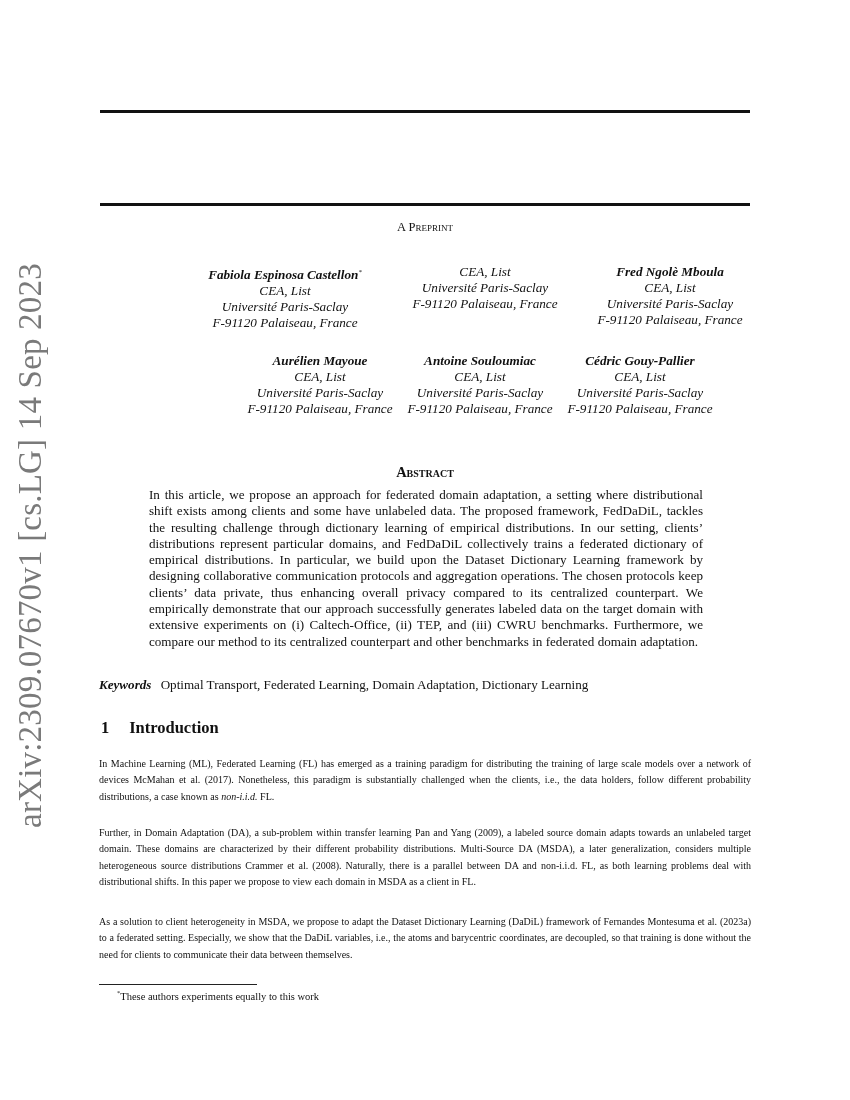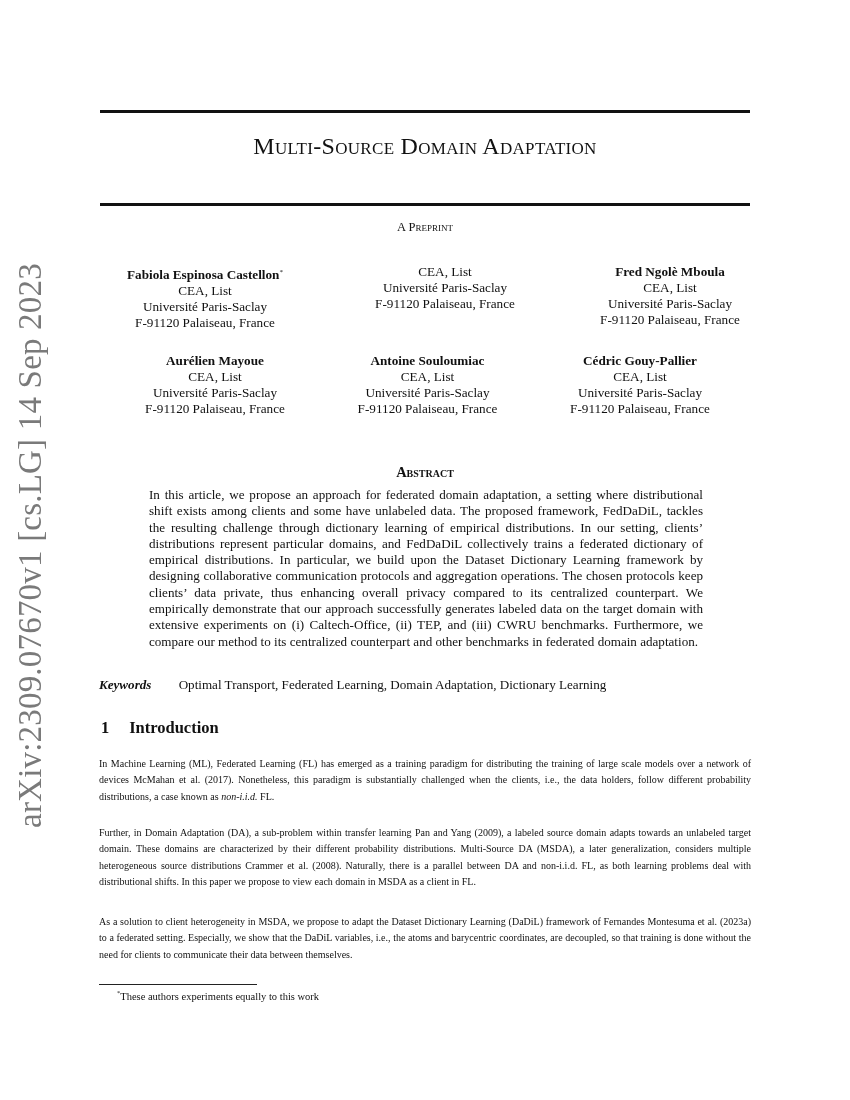--- a/index.html
+++ b/index.html
@@ -18,34 +18,34 @@
   .rule { position: absolute; left: 100px; width: 650px; height: 3px; background: #111; }
   .title {
     position: absolute; left: 100px; width: 650px; top: 132px; text-align: center;
     font-size: 24px; line-height: 28px; font-variant: small-caps; letter-spacing: 0.3px;
   }
   .preprint {
     position: absolute; left: 100px; width: 650px; top: 220px; text-align: center;
     font-size: 12.5px; font-variant: small-caps;
   }
   .authors { position: absolute; left: 110px; width: 640px; top: 264px; }
-  .author-row { display: flex; justify-content: space-between; margin-bottom: 22px; }
+  .author-row { display: flex; justify-content: flex-end; margin-bottom: 22px; font-style: italic; }
   .author { text-align: center; font-size: 13.2px; line-height: 16px; }
   .author .name { font-weight: bold; }
   .author sup { font-size: 7px; font-weight: normal; }
   .abstract-head {
     position: absolute; left: 100px; width: 650px; top: 464px; text-align: center;
     font-weight: bold; font-variant: small-caps; font-size: 14.5px;
   }
   .abstract-body {
     position: absolute; left: 149px; width: 554px; top: 487px;
     font-size: 13.1px; line-height: 16.3px; text-align: justify;
   }
   .keywords { position: absolute; left: 99px; width: 650px; top: 677px; font-size: 13.1px; }
-  .keywords .kw-label { font-weight: bold; font-style: italic; margin-right: 24px; }
+  .keywords .kw-label { font-weight: bold; font-style: italic; margin-right: 6px; }
   .section-head { position: absolute; left: 101px; top: 718px; font-size: 16.5px; font-weight: bold; }
   .section-head .num { display: inline-block; width: 24px; }
   .para {
     position: absolute; left: 99px; width: 652px; font-size: 10px; line-height: 16.3px;
     text-align: justify;
   }
   .p1 { top: 756px; }
   .p2 { top: 825px; }
   .p3 { top: 914px; }
   .fn-rule { position: absolute; left: 99px; top: 984px; width: 158px; height: 1px; background: #222; }
@@ -54,21 +54,20 @@
 </style>
 </head>
 <body>
 
 <div class="stamp">
   <span>arXiv:2309.07670v1  [cs.LG]  14 Sep 2023</span>
 </div>
 
 <div class="rule" style="top:110px;"></div>
 <div class="title">
-  <div>Multi-Source Domain Adaptation</div>
 </div>
 <div class="rule" style="top:203px;"></div>
 
 <div class="preprint">A Preprint</div>
 
 <div class="authors">
   <div class="author-row">
     <div class="author" style="width:190px;">
       <div class="name"><span>Fabiola Espinosa Castellon</span><sup>*</sup></div>
       <div>CEA, List</div>

